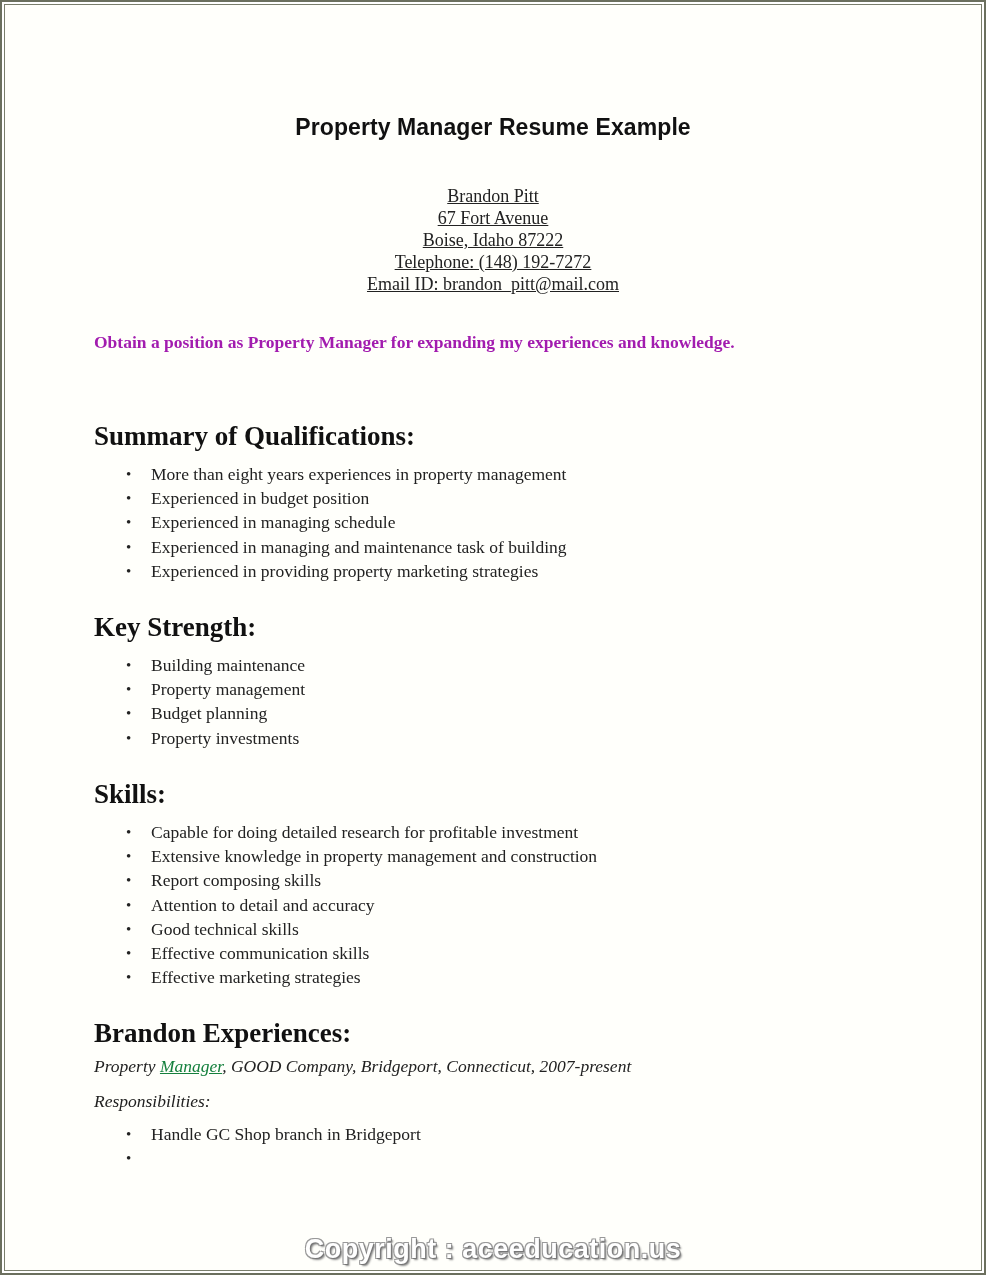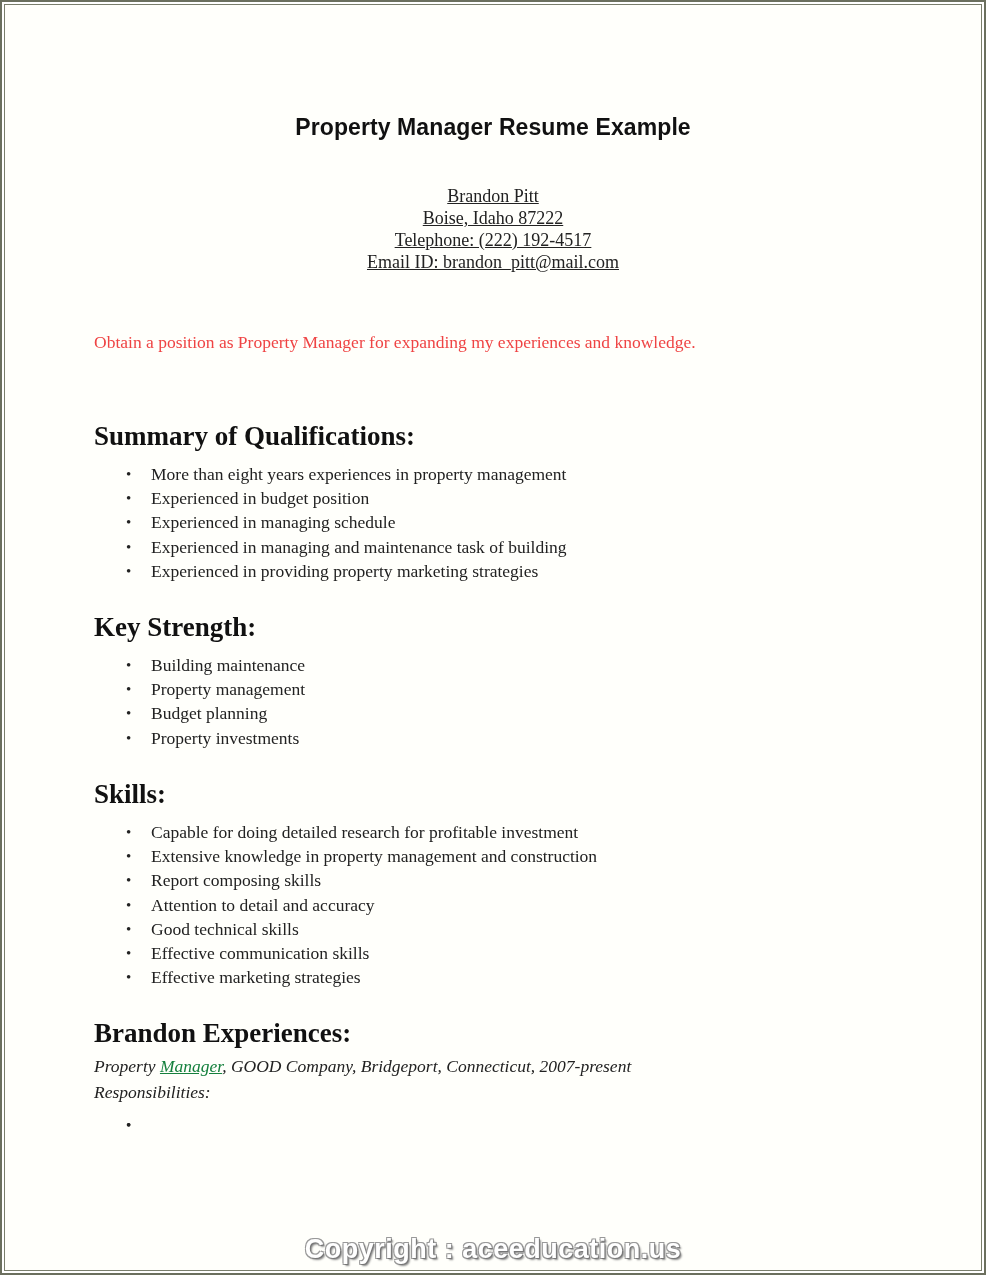--- a/index.html
+++ b/index.html
@@ -65,23 +65,24 @@
     }
     .heading {
       font-weight: bold;
       font-size: 27px;
       color: #111;
       margin: 0;
       line-height: 32px;
     }
     .para {
       font-size: 17.5px;
-      color: #ef4444;
+      color: #a21caf;
       margin-top: 6px;
       line-height: 22px;
+      font-weight: bold;
     }
     ul.bullets {
       list-style: none;
       margin: 10px 0 0 0;
       padding: 0;
     }
     ul.bullets li {
       position: relative;
       padding-left: 57px;
       font-size: 17.5px;
@@ -123,22 +124,23 @@
 
 <div class="frame-inner"></div>
 <div class="frame-outer"></div>
 
 <div class="page">
 
   <div class="title">Property Manager Resume Example</div>
 
   <div class="contact">
     <div>Brandon Pitt</div>
+    <div>67 Fort Avenue</div>
     <div>Boise, Idaho 87222</div>
-    <div>Telephone: (222) 192-4517</div>
+    <div>Telephone: (148) 192-7272</div>
     <div>Email ID: brandon_pitt@mail.com</div>
   </div>
 
   <div class="section" style="top:325px;">
     <div class="para">Obtain a position as Property Manager for expanding my experiences and knowledge.</div>
   </div>
 
   <div class="section" style="top:420px;">
     <div class="heading">Summary of Qualifications:</div>
     <ul class="bullets">
@@ -169,21 +171,21 @@
       <li><span class="dot">•</span><span>Attention to detail and accuracy</span></li>
       <li><span class="dot">•</span><span>Good technical skills</span></li>
       <li><span class="dot">•</span><span>Effective communication skills</span></li>
       <li><span class="dot">•</span><span>Effective marketing strategies</span></li>
     </ul>
   </div>
 
   <div class="section" style="top:1017px;">
     <div class="heading">Brandon Experiences:</div>
     <div class="job-line"><span>Property </span><a href="#">Manager</a><span>, GOOD Company, Bridgeport, Connecticut, 2007-present</span></div>
-    <div class="job-line" style="margin-top:4px;">Responsibilities:</div>
+    <div class="job-line" style="margin-top:13px;">Responsibilities:</div>
     <ul class="bullets" style="margin-top:10px;">
-      <li><span class="dot">•</span></li>
+      <li><span class="dot">•</span><span>Handle GC Shop branch in Bridgeport</span></li>
       <li><span class="dot">•</span></li>
     </ul>
   </div>
 
   <div class="copyright">Copyright : aceeducation.us</div>
 </div>
 
 </body></html>

